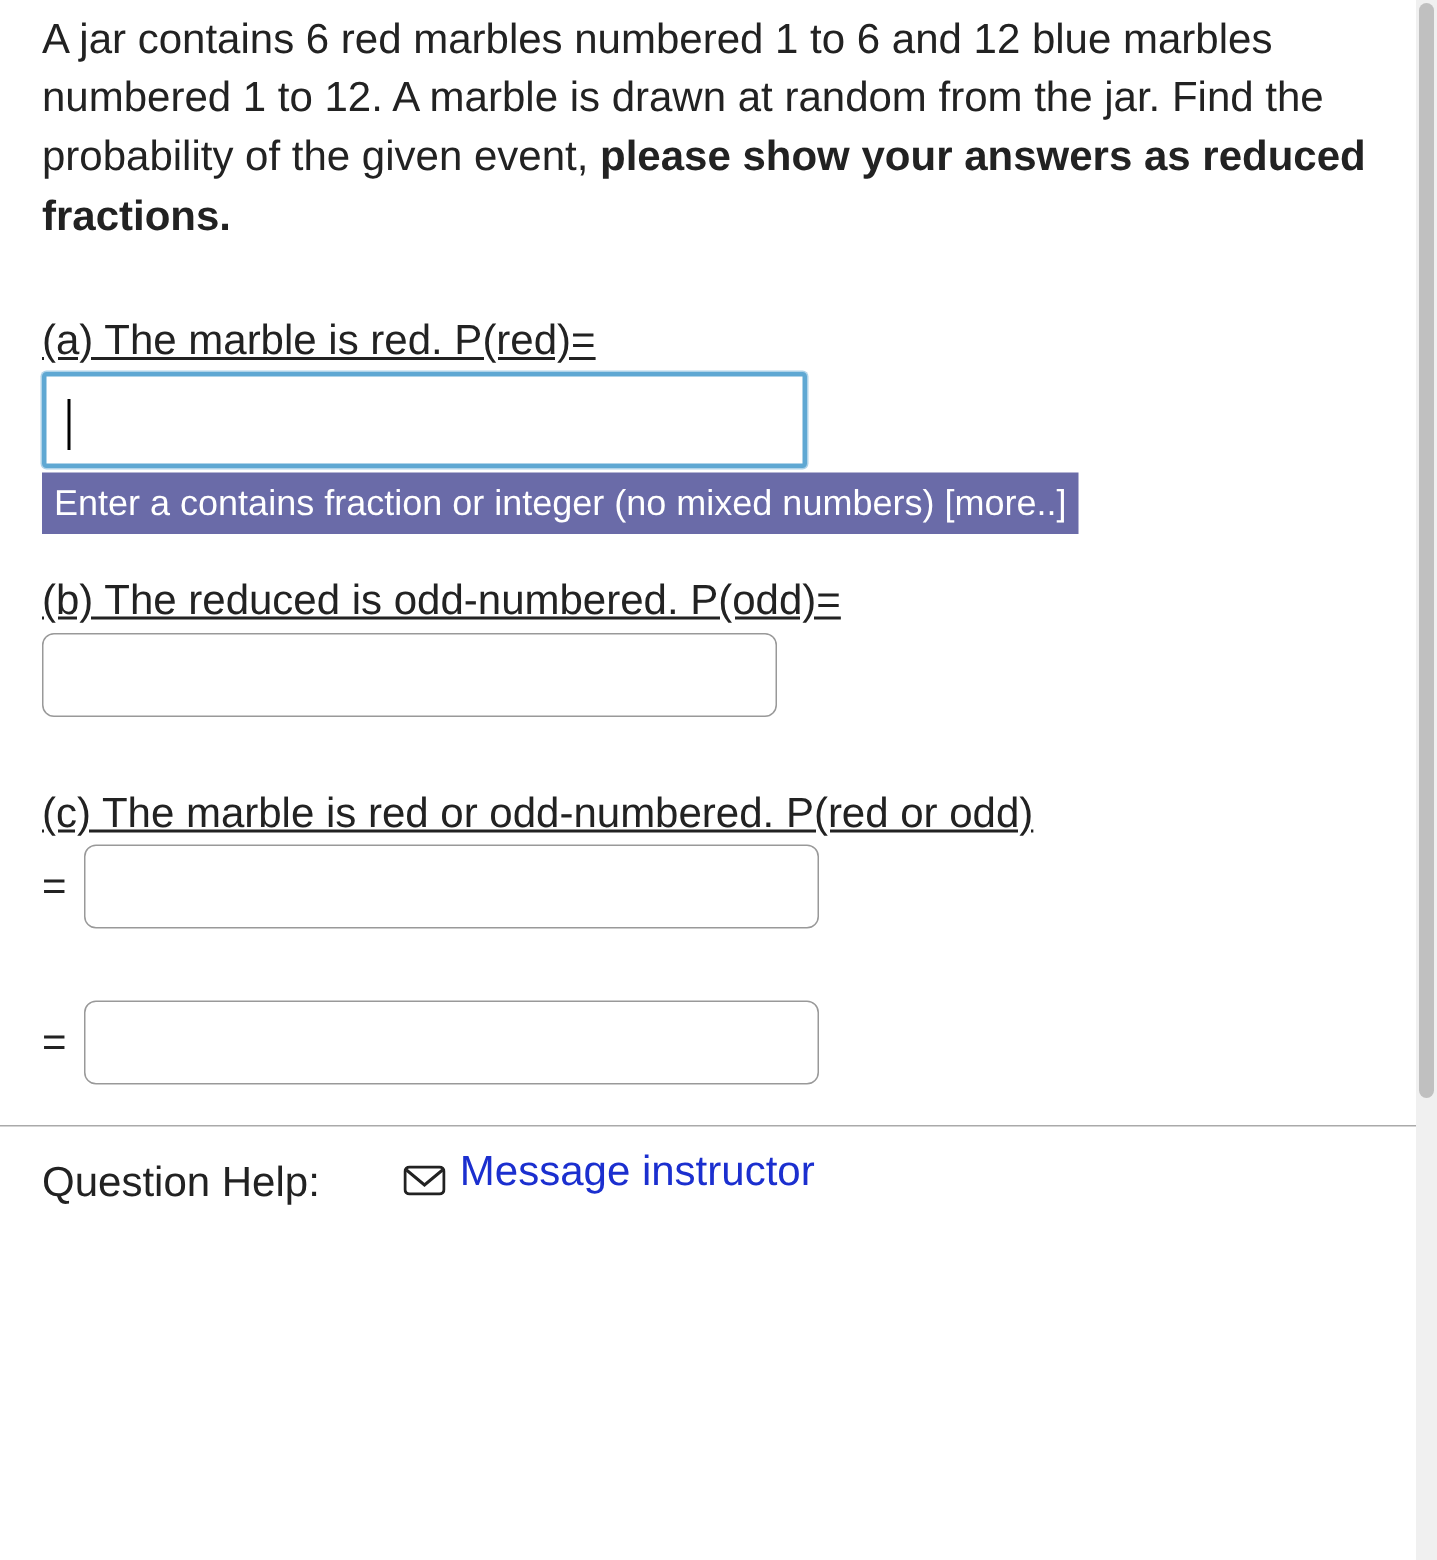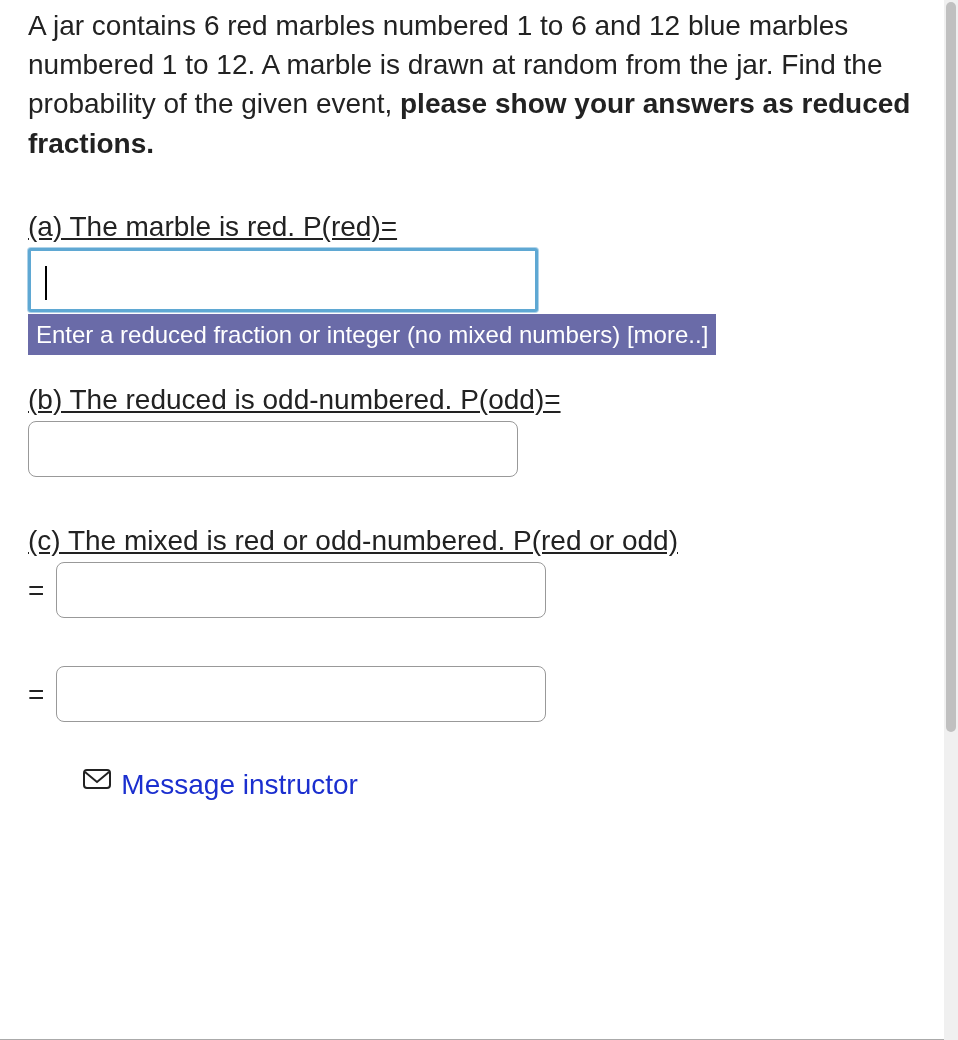--- a/index.html
+++ b/index.html
@@ -10,21 +10,21 @@
     background: #fff;
     width: 958px;
     height: 1040px;
     position: relative;
   }
   .container {
     padding: 6px 28px 20px 28px;
     border: 1px solid #aaa;
     border-left: none;
     border-top: none;
-    height: 1040px;
+    height: 751px;
     position: relative;
   }
   .scrollbar {
     position: absolute;
     right: 0;
     top: 0;
     width: 14px;
     height: 1040px;
     background: #f0f0f0;
   }
@@ -92,21 +92,21 @@
     gap: 12px;
   }
   .help-row {
     font-size: 28px;
     margin-top: 12px;
   }
   .msg-link {
     color: #1b2fcf;
     text-decoration: none;
     display: inline-flex;
-    align-items: flex-start;
+    align-items: flex-end;
     gap: 10px;
     cursor: pointer;
     padding-left: 32px;
   }
   .mail-icon {
     display: inline-block;
     width: 28px;
     height: 20px;
   }
   .mail-icon svg { display:block; }
@@ -118,45 +118,45 @@
 
   <div class="problem-stem">
     <span>A jar contains 6 red marbles numbered 1 to 6 and 12 blue marbles numbered 1 to 12. A marble is drawn at random from the jar. Find the probability of the given event, </span><span class="bold">please show your answers as reduced fractions.</span>
   </div>
 
   <div class="part part-a">
     <div>(a) The marble is red. P(red)=</div>
     <div class="input-box focused">
       <span class="cursor-bar"></span>
     </div>
-    <div class="hint-tooltip">Enter a reduced fraction or integer (no mixed numbers) [more..]</div>
+    <div class="hint-tooltip">Enter a contains fraction or integer (no mixed numbers) [more..]</div>
   </div>
 
   <div class="part">
     <div>(b) The reduced is odd-numbered. P(odd)=</div>
     <input class="input-box" value="" style="">
   </div>
 
   <div class="part part-c">
-    <div>(c) The mixed is red or odd-numbered. P(red or odd)</div>
+    <div>(c) The marble is red or odd-numbered. P(red or odd)</div>
     <div class="inline-eq">
       <span>=</span>
       <input class="input-box" value="" style="">
     </div>
   </div>
 
   <div class="part">
     <span class="inline-eq">
       <span>=</span>
       <input class="input-box" value="" style="">
     </span>
   </div>
 
   <div class="help-row">
-    &nbsp;&nbsp;
+    <span>Question Help:</span>&nbsp;&nbsp;
     <a class="msg-link">
       <span class="mail-icon">
         <svg viewBox="0 0 28 20" width="28" height="20">
           <rect x="1" y="1" width="26" height="18" rx="3" ry="3" fill="none" stroke="#222" stroke-width="2"></rect>
           <polyline points="2,3 14,13 26,3" fill="none" stroke="#222" stroke-width="2"></polyline>
         </svg>
       </span>
       <span>Message instructor</span>
     </a>
   </div>

